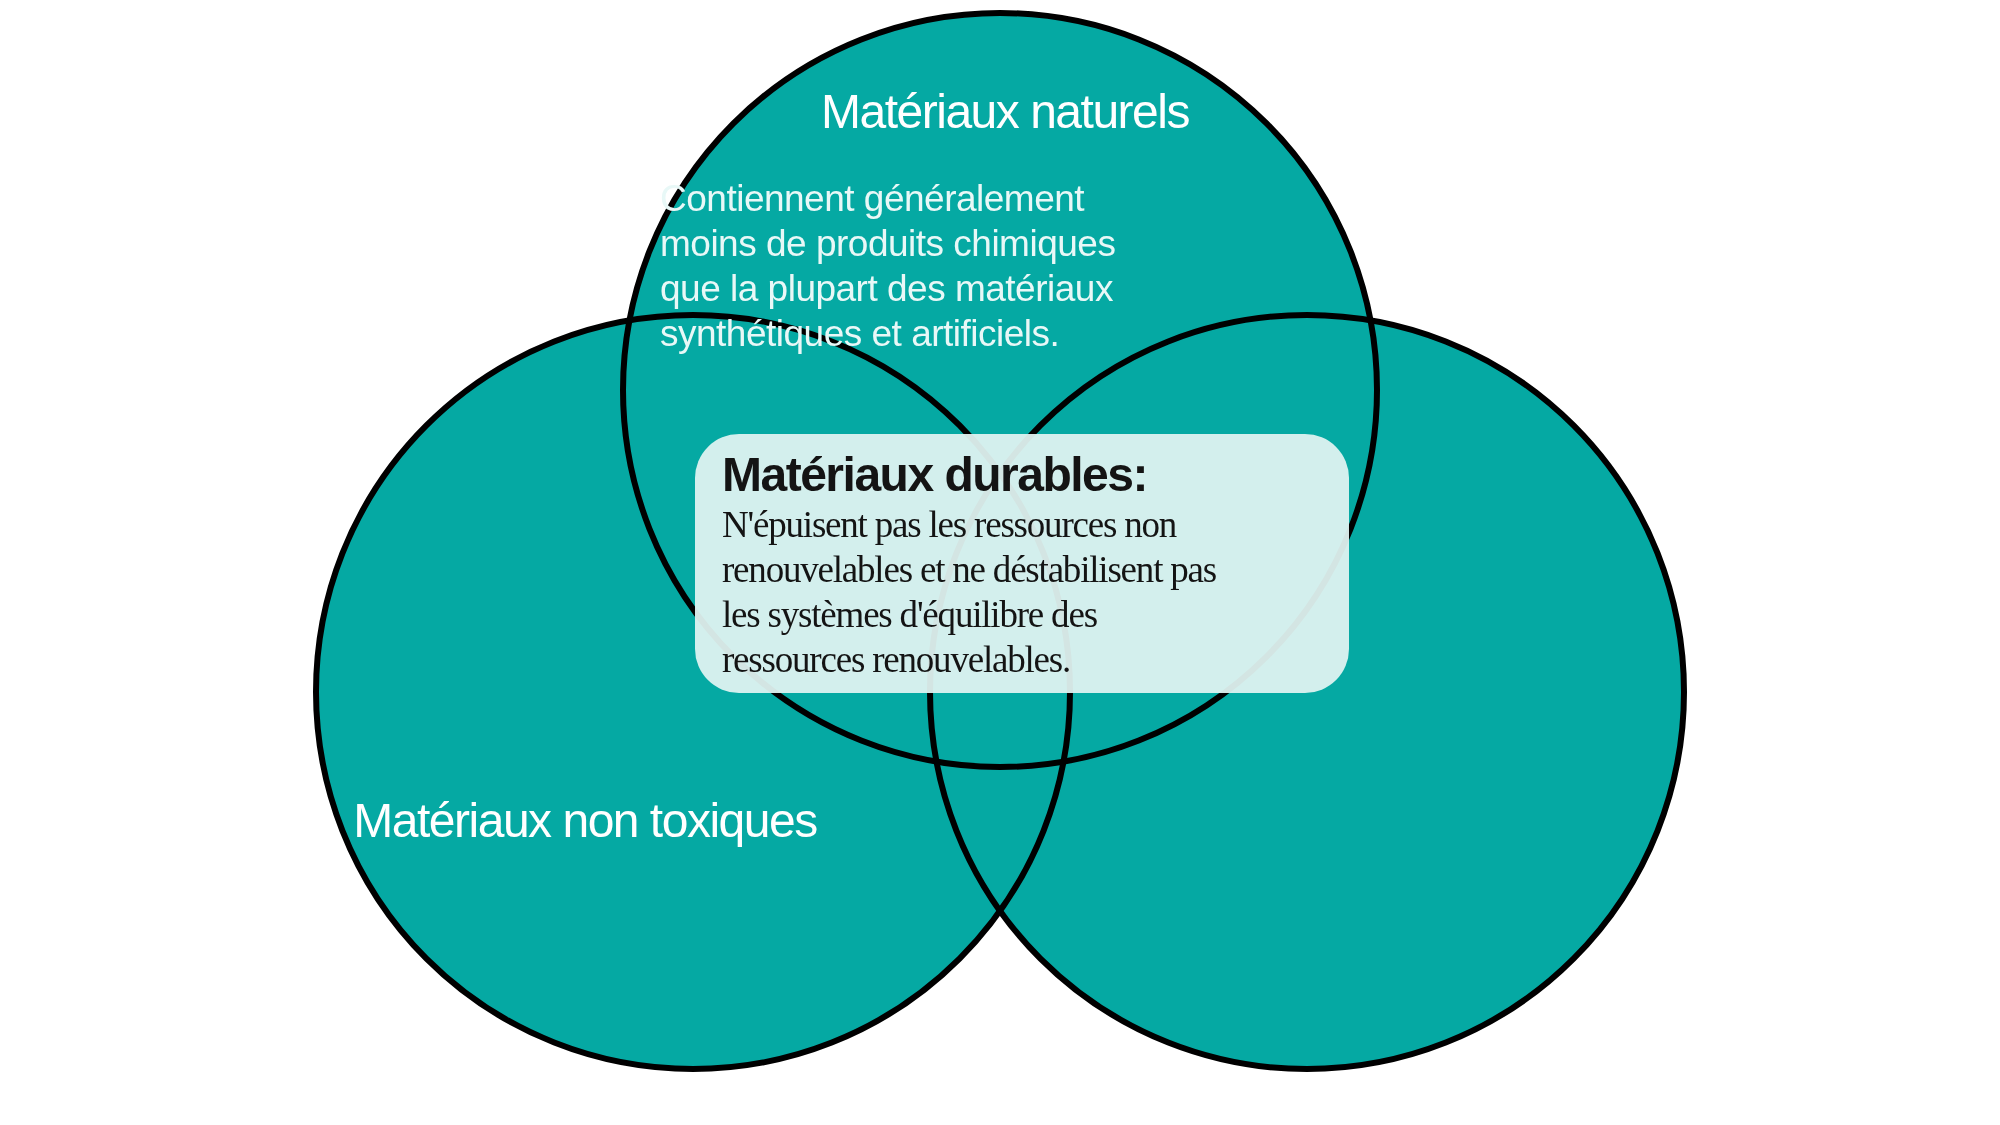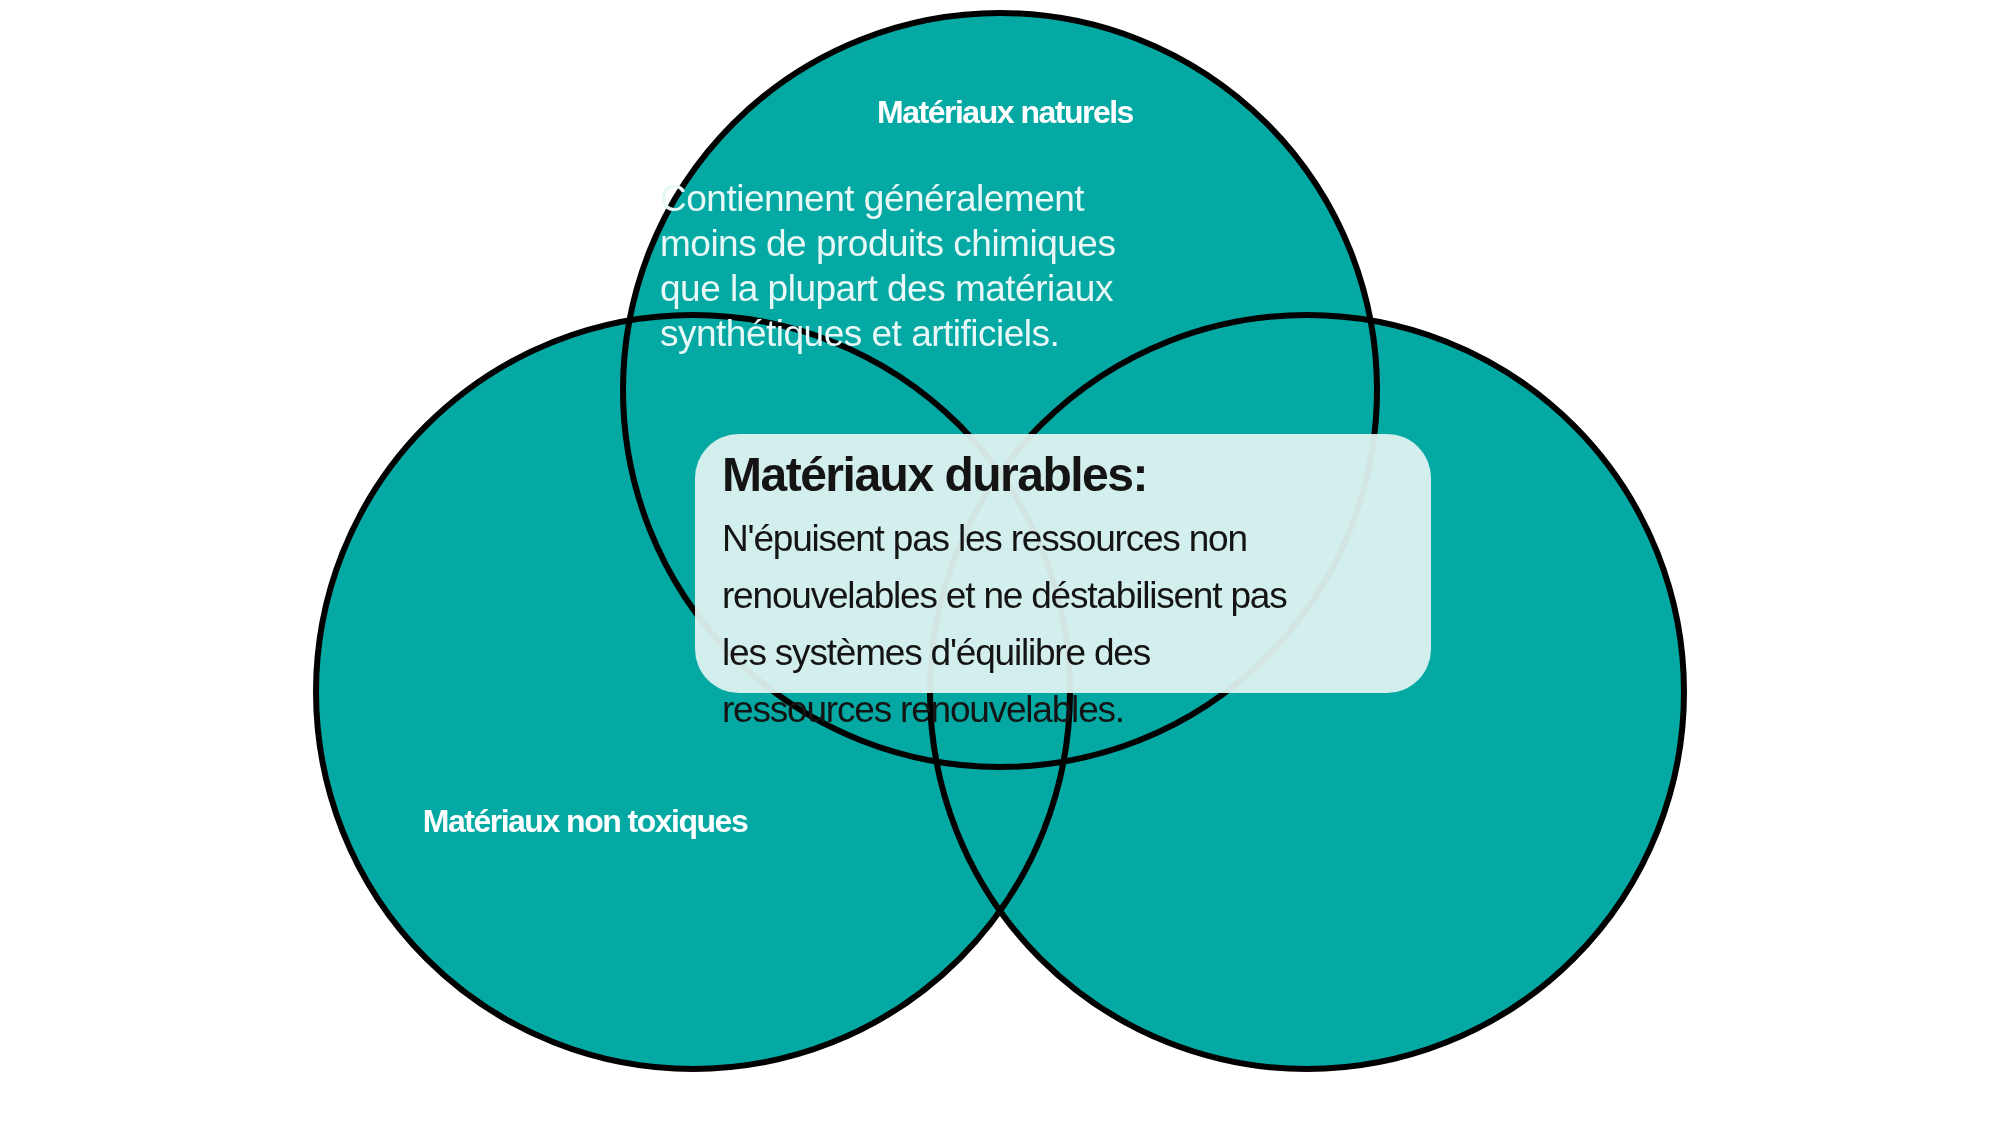--- a/index.html
+++ b/index.html
@@ -19,59 +19,59 @@
     position: absolute;
     left: 0; top: 0;
     width: 2000px;
     height: 1125px;
   }
   .txt {
     position: absolute;
     white-space: pre-line;
   }
   .circle-title {
-    font-weight: 700;
-    font-size: 32px;
+    font-weight: 400;
+    font-size: 48px;
     line-height: 48px;
     letter-spacing: -1.5px;
     text-align: center;
   }
   .circle-para {
     font-size: 37px;
     line-height: 45px;
     letter-spacing: -0.5px;
     text-align: left;
   }
   #top-title   { left: 655px;  top: 88px;  width: 700px; }
   #top-para    { left: 660px;  top: 176px; width: 690px; }
   #left-title  { left: 285px;  top: 797px; width: 600px; }
   #right-title { left: 1092px; top: 750px; width: 600px; }
   #right-para  { left: 1095px; top: 830px; width: 590px; }
   .center-box {
     position: absolute;
     left: 695px;
     top: 434px;
-    width: 736px;
+    width: 654px;
     height: 259px;
     border-radius: 44px;
     box-sizing: border-box;
     padding: 14px 32px 0 27px;
   }
   .box-title {
     font-size: 48px;
     font-weight: 700;
     letter-spacing: -1.5px;
     line-height: 54px;
   }
   .box-body {
     font-size: 37px;
-    line-height: 57px;
+    line-height: 45px;
     letter-spacing: -1.2px;
-    margin-top: 8px;
     white-space: pre-line;
+    font-family: Liberation Serif, serif;
   }
 </style>
 </head>
 <body>
 
 <div class="stage" style="background: rgb(255, 255, 255);">
 
   <svg class="venn" viewBox="0 0 2000 1125" aria-hidden="true">
 
     <circle cx="1000" cy="390" r="377" stroke="none" fill="#05a9a3"></circle>

